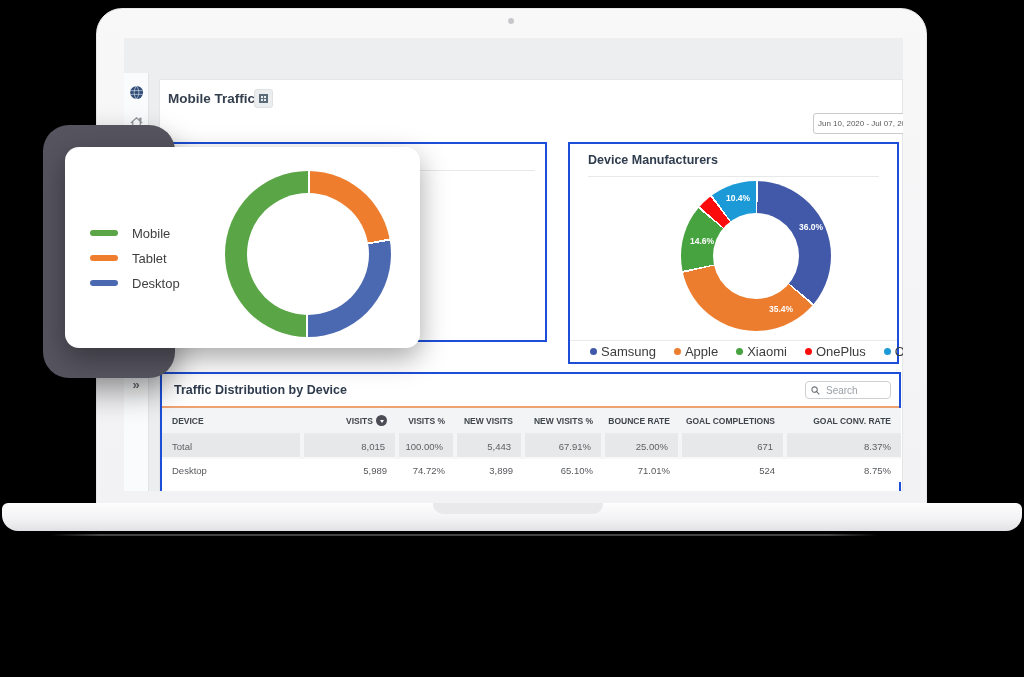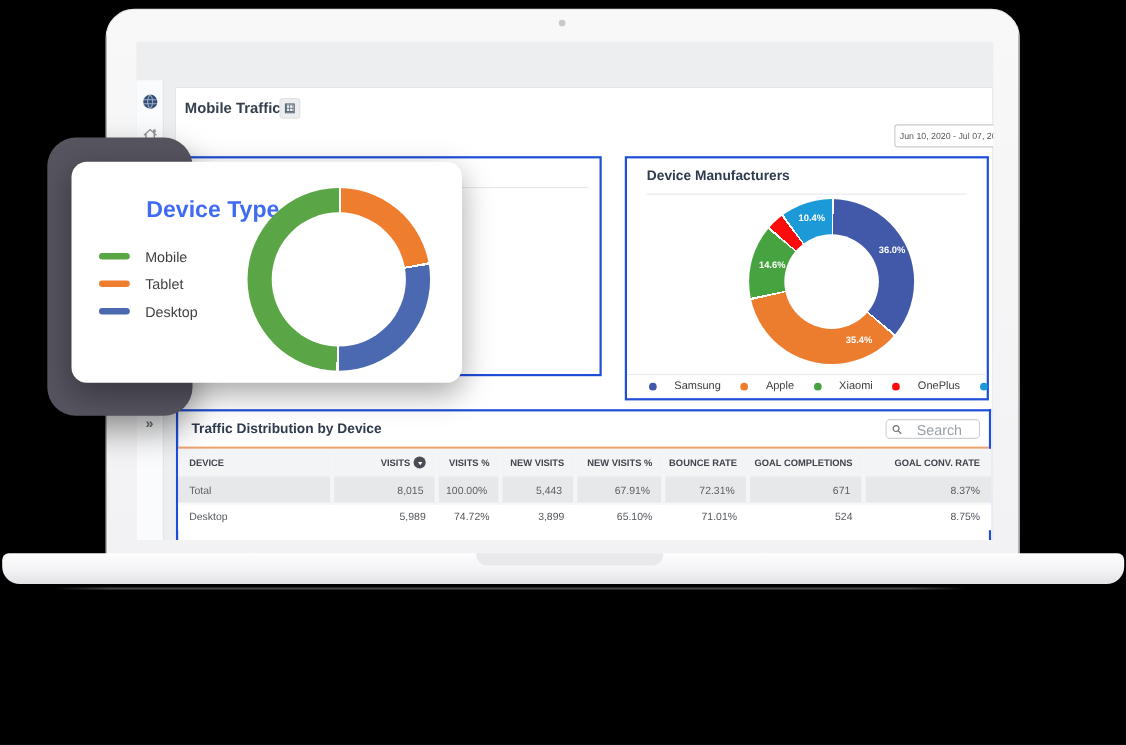--- a/index.html
+++ b/index.html
@@ -56,29 +56,29 @@
   
   .donut{position:relative;border-radius:50%;}
   .donut .hole{position:absolute;background:#fff;border-radius:50%;}
   .donut-m{position:absolute;left:111px;top:37px;width:150px;height:150px;}
   .donut-m .hole{left:32px;top:32px;width:86px;height:86px;}
   .dlabel{position:absolute;transform:translate(-50%,-50%);color:#fff;font-size:8.5px;font-weight:bold;}
   .dl-samsung{left:130px;top:46px;} .dl-apple{left:63px;top:128px;margin-left:37px;}
   .dl-xiaomi{left:21px;top:60px;} .dl-other{left:57px;top:17px;}
   .m-legend{position:absolute;left:0;right:0;bottom:0;height:22px;border-top:1px solid #e9eaec;
     display:flex;align-items:center;padding-left:20px;gap:18px;}
-  .m-legend .li{display:flex;align-items:center;gap:16px;font-size:10px;color:#3c3c3c;}
+  .m-legend .li{display:flex;align-items:center;gap:4px;font-size:13px;color:#3c3c3c;}
   .dot{width:7px;height:7px;border-radius:50%;}
 
   
   .table-card{left:36px;top:334px;width:741px;height:122px;border-bottom:none;}
   .tc-title{position:absolute;left:12px;top:9px;font-size:12.5px;font-weight:bold;color:#2f3c4e;}
   .search-box{position:absolute;right:8px;top:7px;width:86px;height:18px;border:1px solid #cdd0d3;border-radius:4px;
     background:#fff;display:flex;align-items:center;padding:0 5px;gap:4px;}
-  .search-box input{border:none;outline:none;width:60px;font-size:13px;color:#555;background:transparent;text-align:center;}
+  .search-box input{border:none;outline:none;width:60px;font-size:10px;color:#555;background:transparent;}
   .search-box input::placeholder{color:#9aa0a6;}
   .orange-line{position:absolute;left:0;right:0;top:32px;height:2px;background:#eda271;}
   table{position:absolute;left:0;top:34px;width:739px;border-collapse:collapse;table-layout:fixed;}
   col.w0{width:140px}col.w1{width:95px}col.w2{width:58px}col.w3{width:68px}
   col.w4{width:80px}col.w5{width:77px}col.w6{width:105px}col.w7{width:116px}
   th{height:26px;background:#f3f4f5;font-size:8.5px;font-weight:bold;color:#3f454c;text-align:right;
     padding:0 10px 0 0;border-bottom:2px solid #e9eaec;white-space:nowrap;}
   th.c-first{text-align:left;padding-left:10px;}
   th.sortable{cursor:pointer;}
   .th-flex{display:flex;align-items:center;justify-content:flex-end;gap:3px;}
@@ -215,21 +215,21 @@
               <th>GOAL CONV. RATE</th>
             </tr>
           </thead>
           <tbody>
               <tr class="row-total">
                 <td class="c-first">Total</td>
                 <td>8,015</td>
                 <td>100.00%</td>
                 <td>5,443</td>
                 <td>67.91%</td>
-                <td>72.31%</td>
+                <td>25.00%</td>
                 <td>671</td>
                 <td>8.37%</td>
               </tr>
               <tr class="row-device">
                 <td class="c-first">Desktop</td>
                 <td>5,989</td>
                 <td>74.72%</td>
                 <td>3,899</td>
                 <td>65.10%</td>
                 <td>71.01%</td>
@@ -243,21 +243,20 @@
     </div>
   </div>
 
   <div class="laptop-base"></div>
   <div class="base-notch"></div>
   <div class="ground-shadow"></div>
 
   <div class="gray-card"></div>
 
   <div class="overlay-card">
-    <div class="ov-title">Device Type</div>
     <div class="ov-legend">
       <span class="li">
           <span class="swatch" style="background: rgb(90, 165, 70);"></span>
           <span class="lbl">Mobile</span>
         </span>
       <span class="li">
           <span class="swatch" style="background: rgb(238, 125, 46);"></span>
           <span class="lbl">Tablet</span>
         </span>
       <span class="li">

